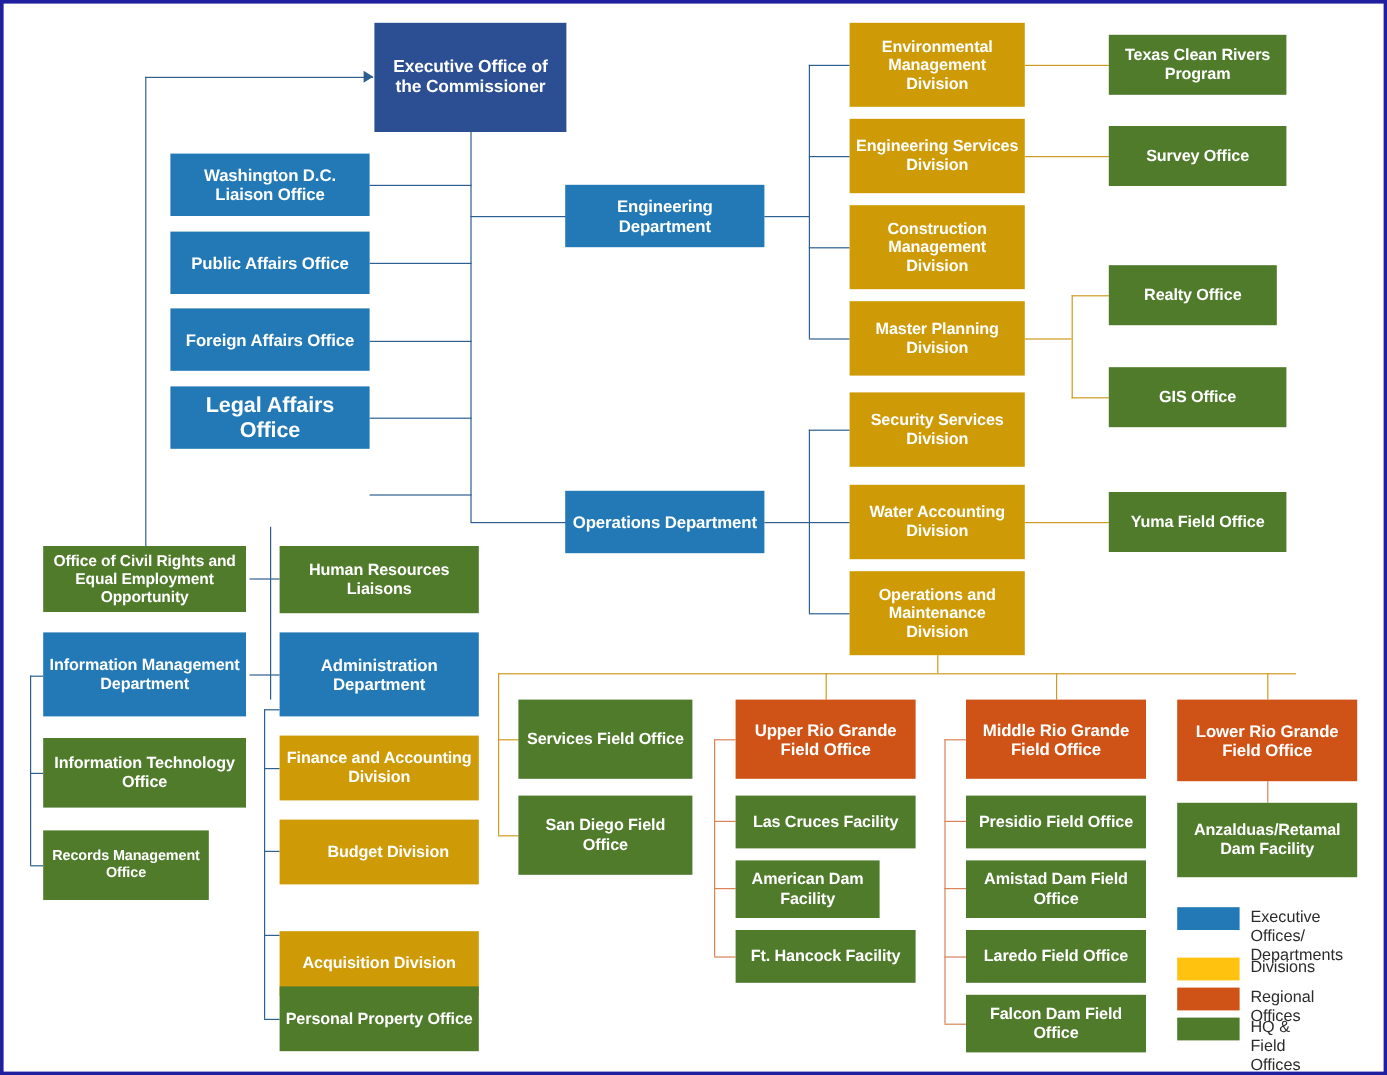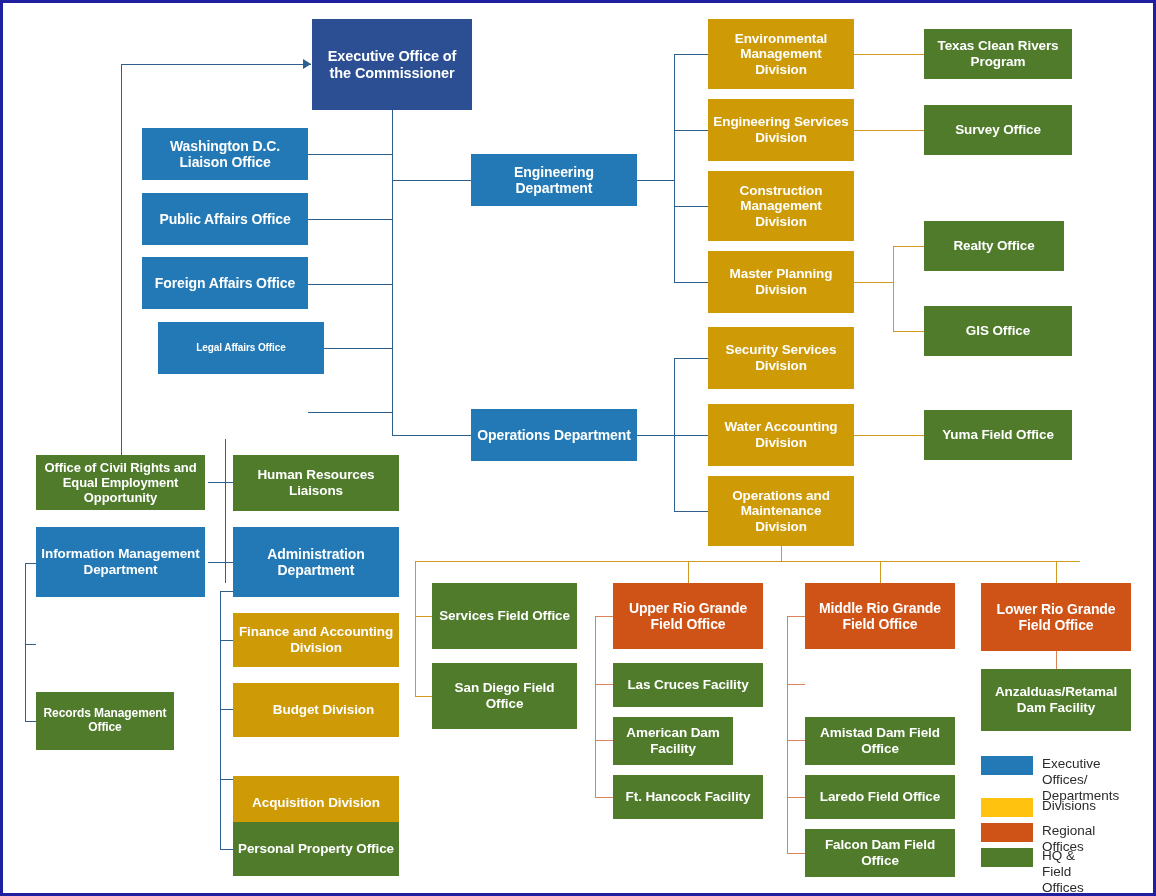--- a/index.html
+++ b/index.html
@@ -133,59 +133,61 @@
   <div class="ln lnv b-blue" style="left:22px;top:560px;height:158px;"></div>
   <div class="ln lnh b-blue" style="left:22px;top:560px;width:11px;"></div>
   <div class="ln lnh b-blue" style="left:22px;top:641px;width:11px;"></div>
   <div class="ln lnh b-blue" style="left:22px;top:718px;width:11px;"></div>
 
   <div class="box exec" style="left:309px;top:16px;width:160px;height:91px;font-size:14.5px;">Executive Office of the Commissioner</div>
 
   <div class="box dept" style="left:139px;top:125px;width:166px;height:52px;font-size:14px;">Washington D.C. Liaison Office</div>
   <div class="box dept" style="left:139px;top:190px;width:166px;height:52px;font-size:14px;">Public Affairs Office</div>
   <div class="box dept" style="left:139px;top:254px;width:166px;height:52px;font-size:14px;">Foreign Affairs Office</div>
-  <div class="box dept" style="left:139px;top:319px;width:166px;height:52px;font-size:10px;margin-left:16px;">Legal Affairs Office</div>
+  <div class="box dept" style="left:139px;top:319px;width:166px;height:52px;font-size:18px;">Legal Affairs Office</div>
 
   <div class="box dept" style="left:468px;top:151px;width:166px;height:52px;font-size:14px;">Engineering Department</div>
   <div class="box dept" style="left:468px;top:406px;width:166px;height:52px;font-size:14px;">Operations Department</div>
 
   <div class="box div" style="left:705px;top:16px;width:146px;height:70px;font-size:13.5px;">Environmental Management Division</div>
   <div class="box div" style="left:705px;top:96px;width:146px;height:62px;font-size:13.5px;">Engineering Services Division</div>
   <div class="box div" style="left:705px;top:168px;width:146px;height:70px;font-size:13.5px;">Construction Management Division</div>
   <div class="box div" style="left:705px;top:248px;width:146px;height:62px;font-size:13.5px;">Master Planning Division</div>
   <div class="box div" style="left:705px;top:324px;width:146px;height:62px;font-size:13.5px;">Security Services Division</div>
   <div class="box div" style="left:705px;top:401px;width:146px;height:62px;font-size:13.5px;">Water Accounting Division</div>
   <div class="box div" style="left:705px;top:473px;width:146px;height:70px;font-size:13.5px;">Operations and Maintenance Division</div>
 
   <div class="box field" style="left:921px;top:26px;width:148px;height:50px;font-size:13.5px;">Texas Clean Rivers Program</div>
   <div class="box field" style="left:921px;top:102px;width:148px;height:50px;font-size:13.5px;">Survey Office</div>
   <div class="box field" style="left:921px;top:218px;width:140px;height:50px;font-size:13.5px;">Realty Office</div>
   <div class="box field" style="left:921px;top:303px;width:148px;height:50px;font-size:13.5px;">GIS Office</div>
   <div class="box field" style="left:921px;top:407px;width:148px;height:50px;font-size:13.5px;">Yuma Field Office</div>
 
   <div class="box field" style="left:33px;top:452px;width:169px;height:55px;font-size:13px;">Office of Civil Rights and Equal Employment Opportunity</div>
   <div class="box dept" style="left:33px;top:524px;width:169px;height:70px;font-size:13.5px;">Information Management Department</div>
+  <div class="box field" style="left:33px;top:612px;width:169px;height:58px;font-size:13.5px;">Information Technology Office</div>
   <div class="box field" style="left:33px;top:689px;width:138px;height:58px;font-size:12px;">Records Management Office</div>
 
   <div class="box field" style="left:230px;top:452px;width:166px;height:56px;font-size:13.5px;">Human Resources Liaisons</div>
   <div class="box dept" style="left:230px;top:524px;width:166px;height:70px;font-size:14px;">Administration Department</div>
   <div class="box div" style="left:230px;top:610px;width:166px;height:54px;font-size:13.5px;">Finance and Accounting Division</div>
   <div class="box div" style="left:230px;top:680px;width:166px;height:54px;font-size:13.5px;padding-left:20px;">Budget Division</div>
   <div class="box div" style="left:230px;top:749px;width:166px;height:54px;font-size:13.5px;margin-top:24px;">Acquisition Division</div>
   <div class="box field" style="left:230px;top:819px;width:166px;height:54px;font-size:13.5px;">Personal Property Office</div>
 
   <div class="box field" style="left:429px;top:580px;width:145px;height:66px;font-size:13.5px;">Services Field Office</div>
   <div class="box field" style="left:429px;top:660px;width:145px;height:66px;font-size:13.5px;">San Diego Field Office</div>
 
   <div class="box regional" style="left:610px;top:580px;width:150px;height:66px;font-size:14px;">Upper Rio Grande Field Office</div>
   <div class="box field" style="left:610px;top:660px;width:150px;height:44px;font-size:13.5px;">Las Cruces Facility</div>
   <div class="box field" style="left:610px;top:714px;width:120px;height:48px;font-size:13.5px;">American Dam Facility</div>
   <div class="box field" style="left:610px;top:772px;width:150px;height:44px;font-size:13.5px;">Ft. Hancock Facility</div>
 
   <div class="box regional" style="left:802px;top:580px;width:150px;height:66px;font-size:14px;">Middle Rio Grande Field Office</div>
+  <div class="box field" style="left:802px;top:660px;width:150px;height:44px;font-size:13.5px;">Presidio Field Office</div>
   <div class="box field" style="left:802px;top:714px;width:150px;height:48px;font-size:13.5px;">Amistad Dam Field Office</div>
   <div class="box field" style="left:802px;top:772px;width:150px;height:44px;font-size:13.5px;">Laredo Field Office</div>
   <div class="box field" style="left:802px;top:826px;width:150px;height:48px;font-size:13.5px;">Falcon Dam Field Office</div>
 
   <div class="box regional" style="left:978px;top:580px;width:150px;height:68px;font-size:14px;">Lower Rio Grande Field Office</div>
   <div class="box field" style="left:978px;top:666px;width:150px;height:62px;font-size:13.5px;">Anzalduas/Retamal Dam Facility</div>
 
   <div id="legend">
     <div class="lg-row" style="left:978px;top:753px;">
       <div class="lg-sw" style="background:#2279b5"></div>

